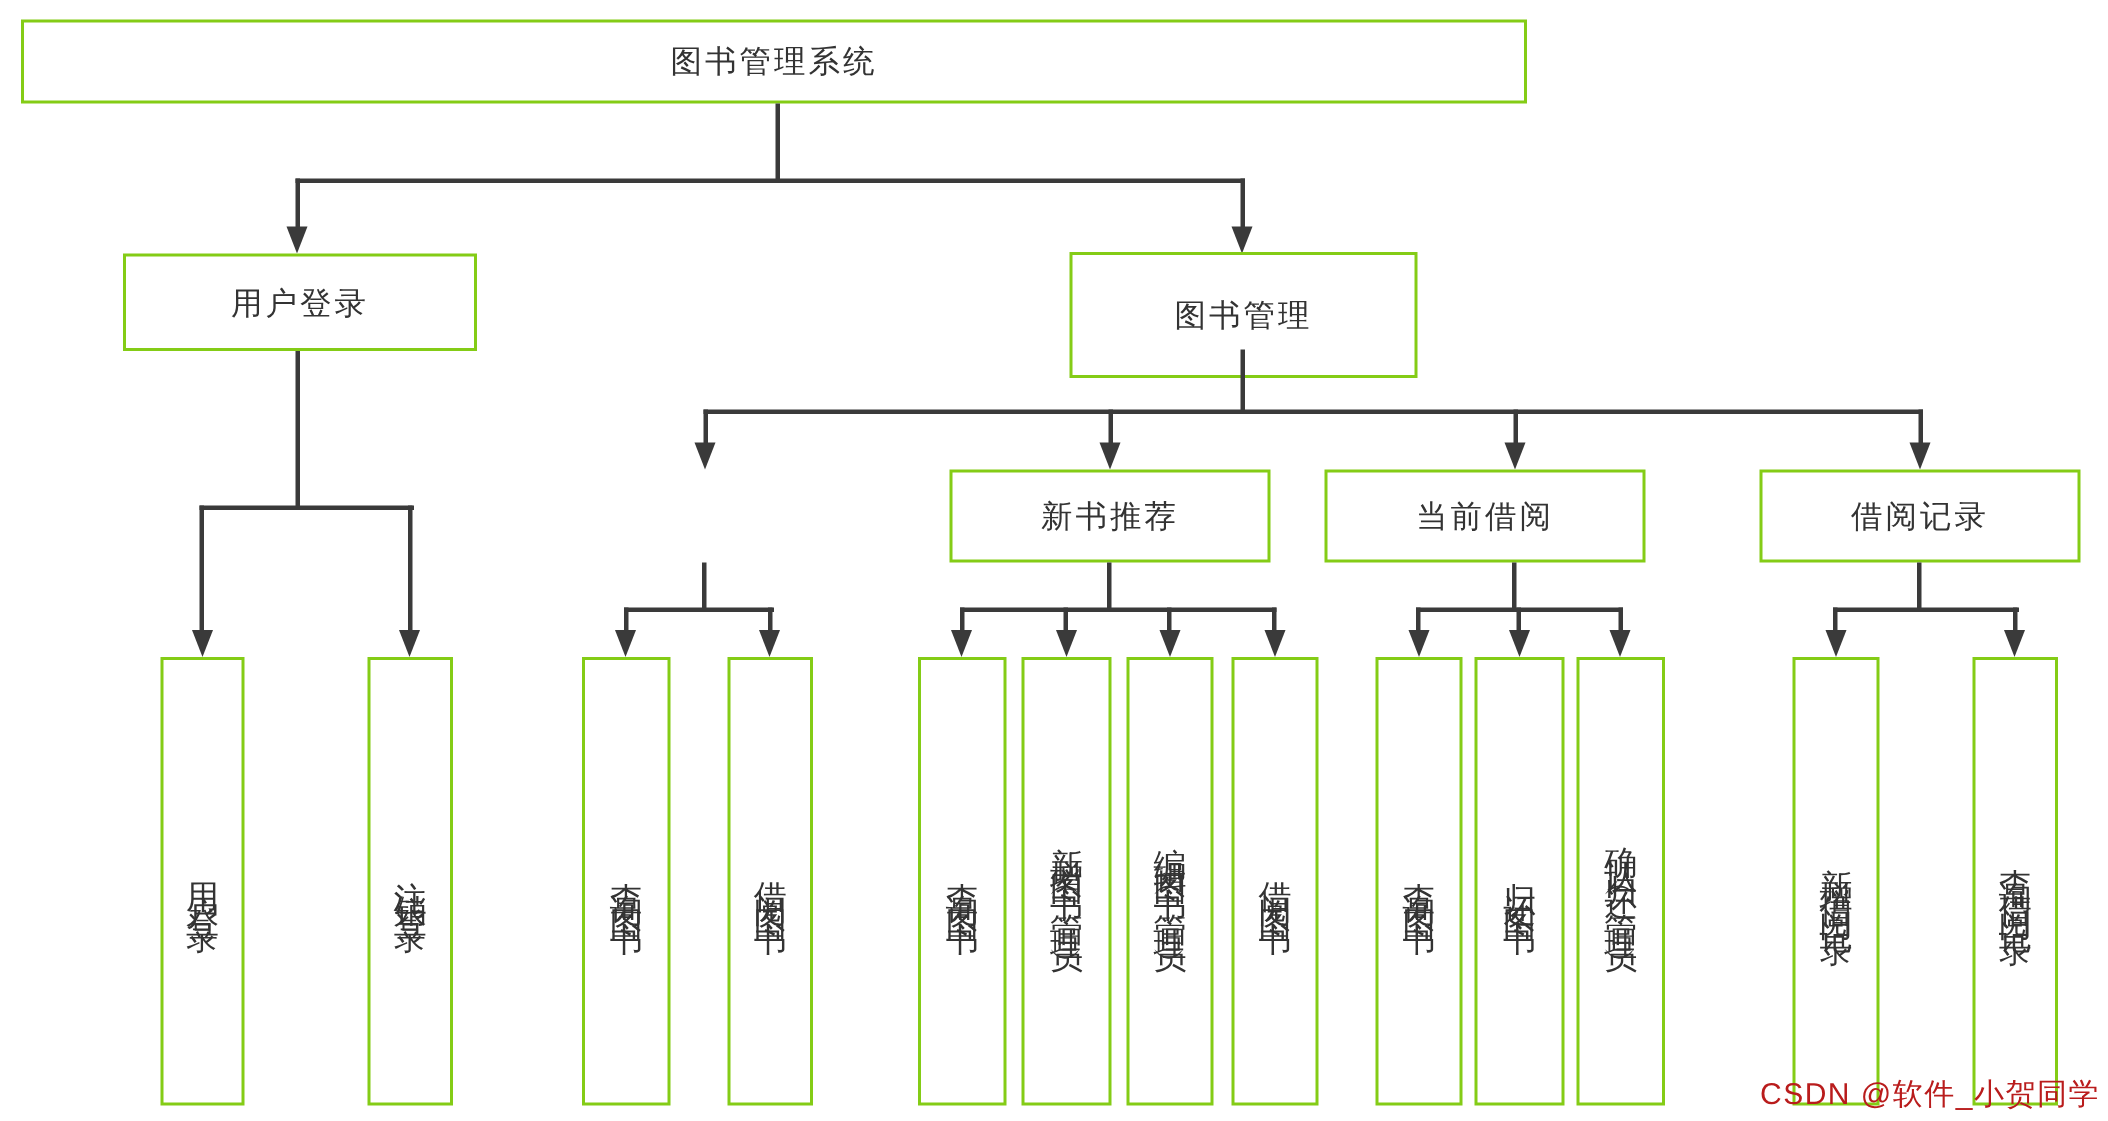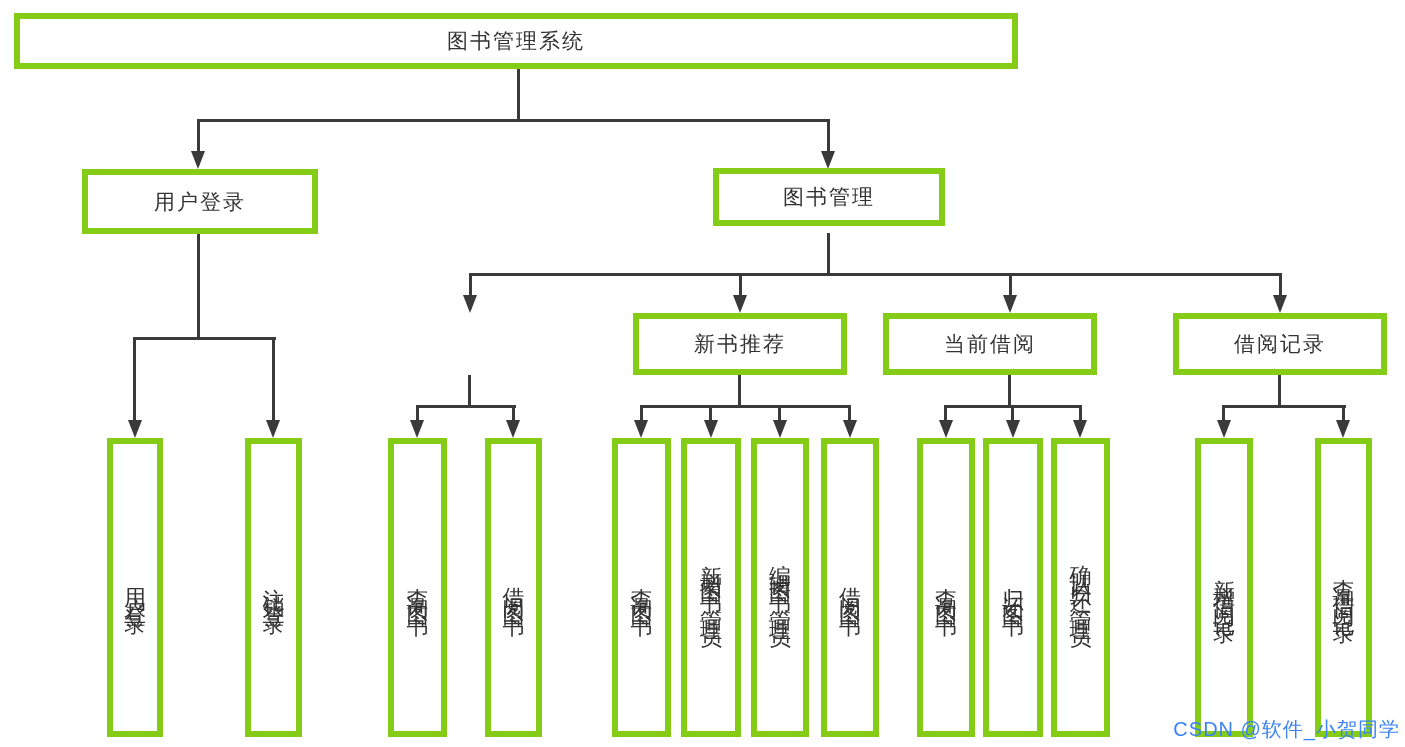--- a/index.html
+++ b/index.html
@@ -8,21 +8,21 @@
     width: 1405px;
     height: 747px;
     background: #ffffff;
     font-family: "Liberation Sans", sans-serif;
     overflow: hidden;
   }
   .b {
     position: absolute;
     box-sizing: border-box;
     background: #ffffff;
-    border: 6px solid #84cc16;
+    border: 2px solid #84cc16;
     display: flex;
     align-items: center;
     justify-content: center;
     color: #333333;
   }
   .b.h span {
     font-size: 21px;
     letter-spacing: 2px;
     white-space: nowrap;
   }
@@ -40,21 +40,21 @@
     width: 0; height: 0;
     border-left: 7px solid transparent;
     border-right: 7px solid transparent;
     border-top: 18px solid #3a3a3a;
   }
   .wm {
     position: absolute;
     right: 5px;
     bottom: 4px;
     font-size: 20px;
-    color: #3b82f6;
+    color: #b91c1c;
     letter-spacing: 1px;
     z-index: 5;
     white-space: nowrap;
   }
 </style>
 </head>
 <body>
 
 <div class="canvas">
 
@@ -65,21 +65,21 @@
   <div class="ln" style="left:517px;top:69px;width:3px;height:53px"></div>
   <div class="ln" style="left:197px;top:119px;width:633px;height:3px"></div>
   <div class="ln" style="left:197px;top:119px;width:3px;height:33px"></div>
   <div class="ah" style="left:191px;top:151px"></div>
   <div class="ln" style="left:827px;top:119px;width:3px;height:33px"></div>
   <div class="ah" style="left:821px;top:151px"></div>
 
   <div class="b h" style="left:82px;top:169px;width:236px;height:65px">
     <span>用户登录</span>
   </div>
-  <div class="b h" style="left:713px;top:168px;width:232px;height:58px">
+  <div class="b h" style="left:713px;top:168px;width:232px;height:84px">
     <span>图书管理</span>
   </div>
 
   <div class="ln" style="left:827px;top:233px;width:3px;height:42px"></div>
   <div class="ln" style="left:469px;top:273px;width:813px;height:3px"></div>
   <div class="ln" style="left:469px;top:273px;width:3px;height:24px"></div>
   <div class="ah" style="left:463px;top:295px"></div>
   <div class="ln" style="left:739px;top:273px;width:3px;height:24px"></div>
   <div class="ah" style="left:733px;top:295px"></div>
   <div class="ln" style="left:1009px;top:273px;width:3px;height:24px"></div>

